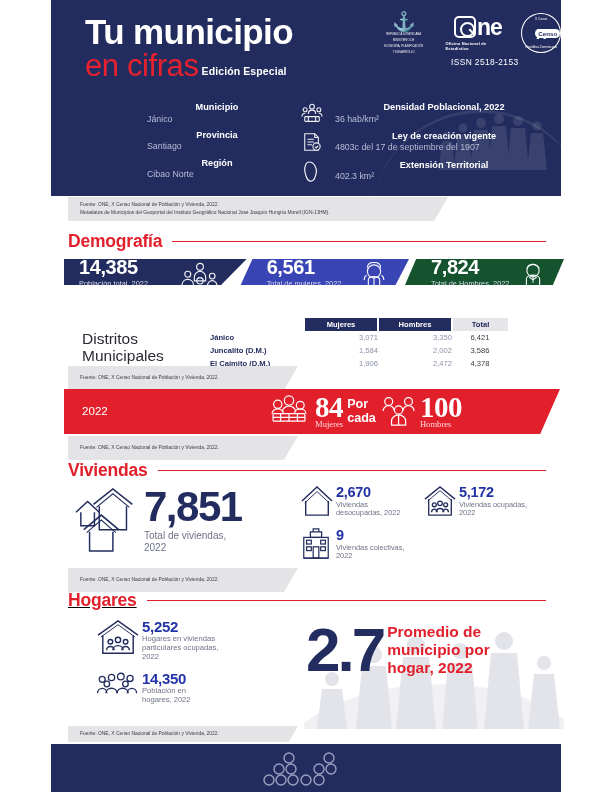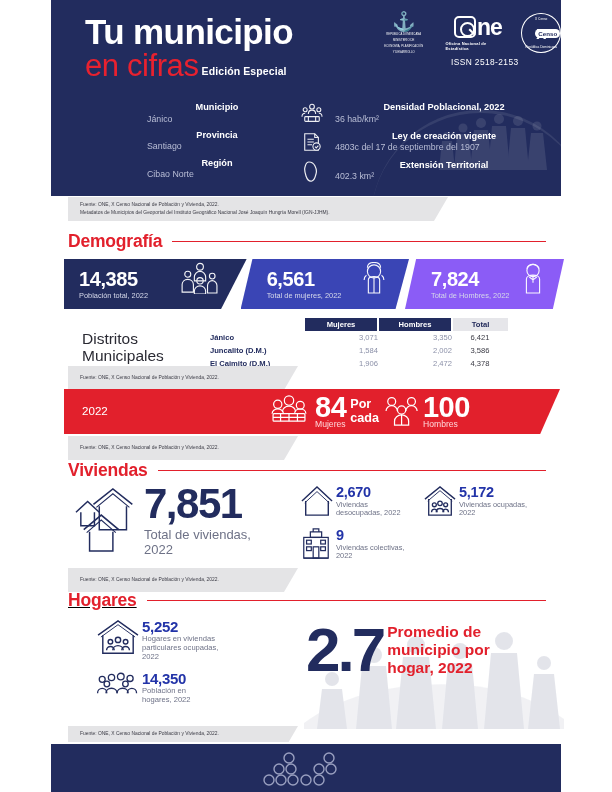--- a/index.html
+++ b/index.html
@@ -97,28 +97,28 @@
   
   .sec-title { display: flex; align-items: center; gap: 10px; }
   .sec-title .st-text {
     font-size: 17.5px; font-weight: bold; color: #e2202c; letter-spacing: -.2px;
   }
   .sec-title .st-rule { flex: 1; height: 1.6px; background: #e2202c; }
 
   
   .bars { display: flex; gap: 4px; }
   .bar {
-    position: relative; height: 50px; display: flex; align-items: center;
+    position: relative; height: 26px; display: flex; align-items: center;
     color: #fff; padding-left: 15px;
   }
   .bar-a { width: 194px; background: #222c5e;
     clip-path: polygon(0 0, 100% 0, 86% 100%, 0 100%); }
   .bar-b { width: 178px; background: #3a45b5; margin-left: -10px;
     clip-path: polygon(7% 0, 100% 0, 92% 100%, 0 100%); padding-left: 26px; }
-  .bar-c { width: 168px; background: #8b5cf6; margin-left: -8px;
+  .bar-c { width: 168px; background: #14532d; margin-left: -8px;
     clip-path: polygon(7% 0, 100% 0, 93% 100%, 0 100%); padding-left: 26px; }
   .bar-num { font-size: 20px; font-weight: bold; line-height: 1; letter-spacing: -.4px; }
   .bar-lbl { font-size: 7.4px; color: #d6d9ea; margin-top: 2px; }
   .bar-ico { position: absolute; right: 26px; top: 3px; opacity: .95; }
   .bar-b .bar-ico { right: 22px; }
   .bar-c .bar-ico { right: 18px; }
 
   
   .distritos { display: flex; align-items: flex-start; margin-top: 8px; padding-left: 14px; }
   .dist-title {
@@ -137,30 +137,30 @@
   .dist-table td.c-num { color: #8b90a8; text-align: right; }
   .dist-table td.c-tot { color: #3a3a44; text-align: center; }
 
   
   .fem {
     position: relative; height: 45px; background: #e2202c; color: #fff;
     display: flex; align-items: center; padding-left: 18px;
     clip-path: polygon(0 0, 100% 0, 96% 100%, 0 100%);
   }
   .fem-title { font-size: 11.6px; line-height: 1.22; width: 186px; }
-  .fem-grp { display: flex; align-items: center; }
+  .fem-grp { display: flex; align-items: center; font-family: Liberation Serif, serif; }
   .fem-big { font-size: 29px; font-weight: bold; line-height: .92; letter-spacing: -.5px; }
   .fem-small { font-size: 8.6px; color: #ffd7da; margin-top: -1px; }
   .fem-word { font-size: 12.6px; font-weight: bold; line-height: 1.05; margin: 0 4px; }
 
   
   .viv-body { display: flex; align-items: flex-start; margin-top: 4px; }
   .viv-main { display: flex; align-items: center; width: 232px; padding-left: 6px; }
   .viv-big { font-size: 42px; font-weight: bold; color: #222c5e; letter-spacing: -1.5px; line-height: .9; }
-  .viv-big-lbl { font-size: 13px; color: #6e7287; line-height: 1.2; margin-top: 4px; }
+  .viv-big-lbl { font-size: 10px; color: #6e7287; line-height: 1.2; margin-top: 4px; }
   .viv-cards { flex: 1; display: flex; flex-wrap: wrap; }
   .viv-card { display: flex; align-items: flex-start; width: 50%; margin-bottom: 7px; }
   .viv-card-ico { flex: 0 0 36px; }
   .viv-num { font-size: 14.5px; font-weight: bold; color: #2233a8; line-height: 1; letter-spacing: -.3px; }
   .viv-lbl { font-size: 7.4px; color: #6e7287; line-height: 1.18; margin-top: 1px; }
 
   
   .hog-body { position: relative; margin-top: 4px; height: 118px; }
   .hog-left { position: absolute; left: 28px; top: 4px; width: 200px; }
   .hog-item { display: flex; align-items: flex-start; margin-bottom: 9px; }

